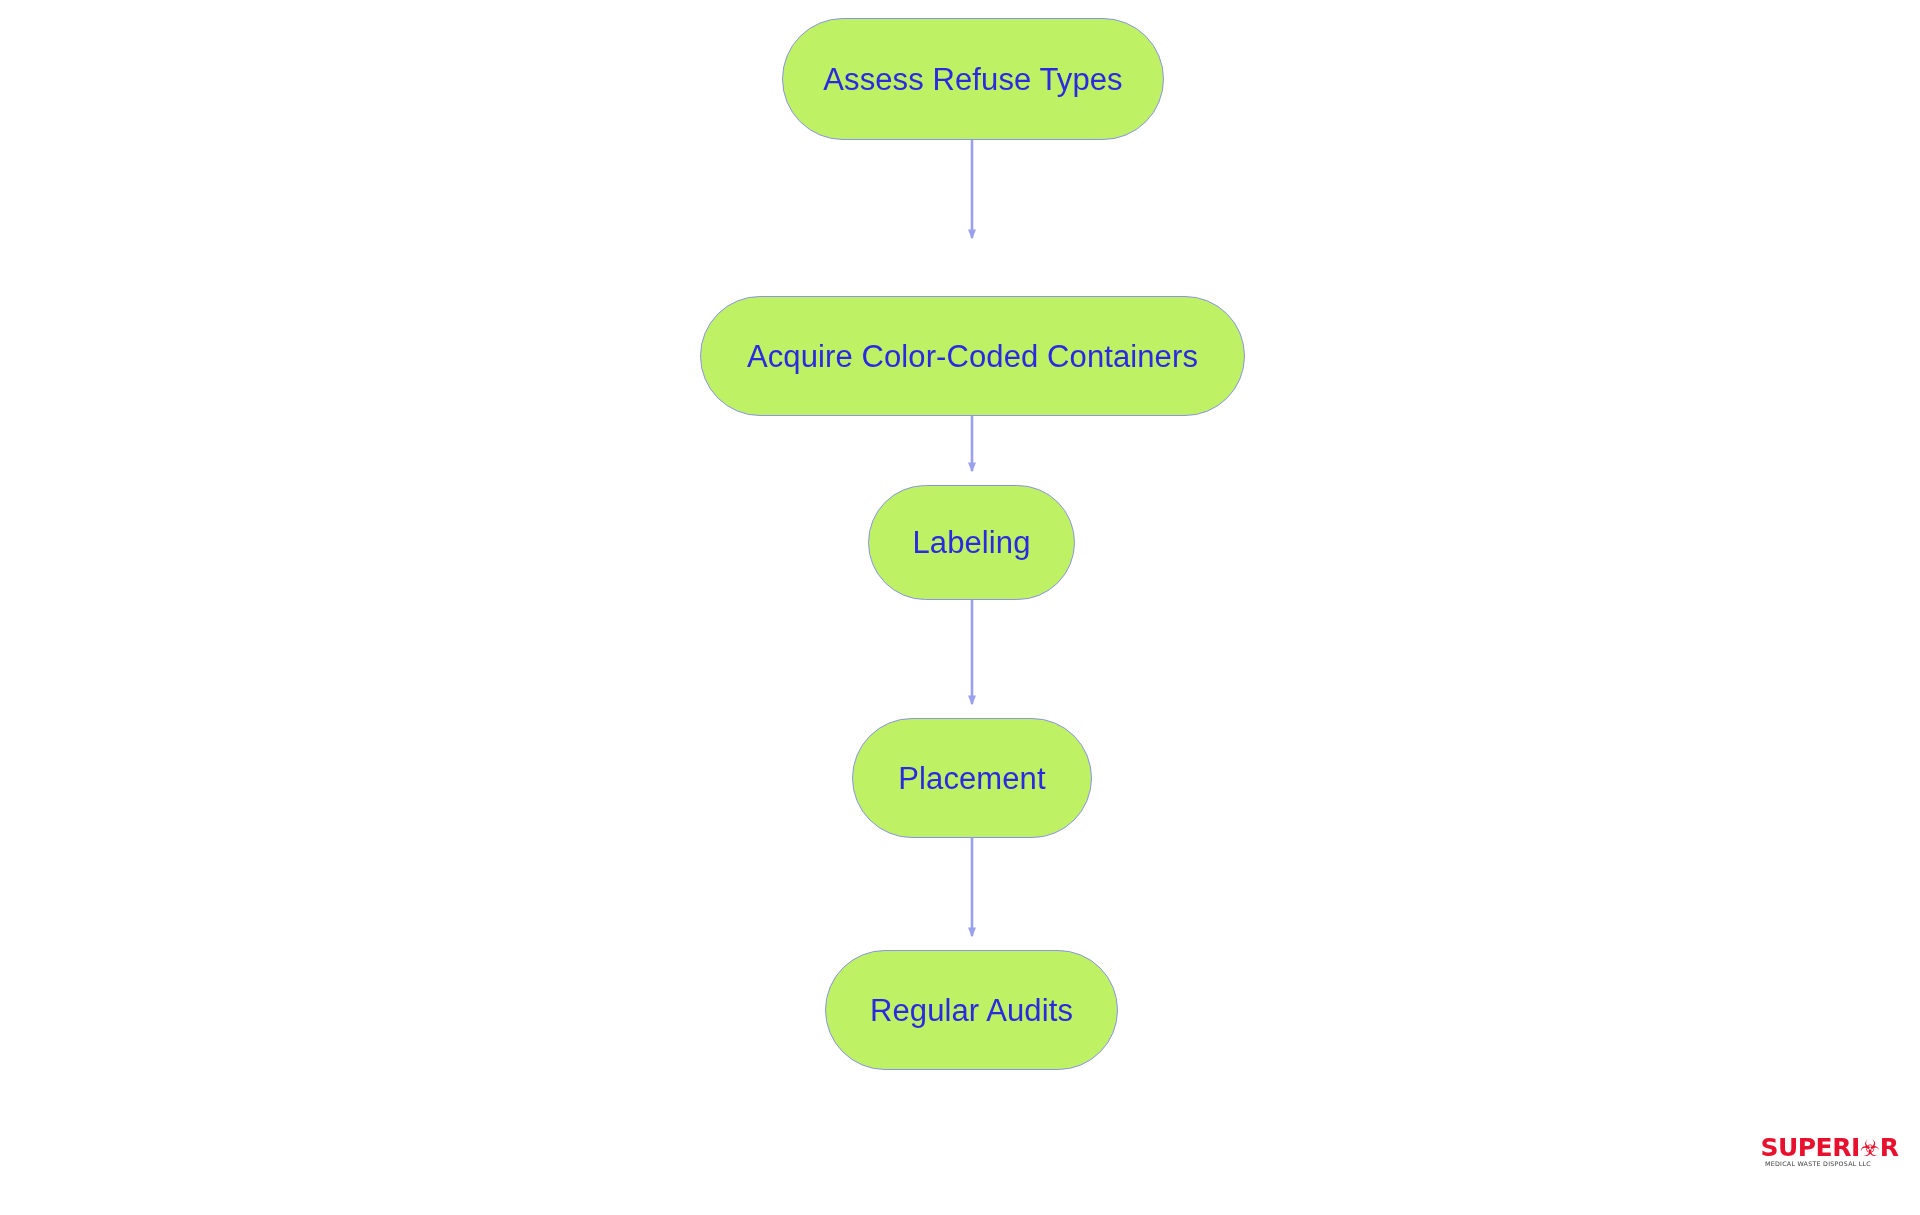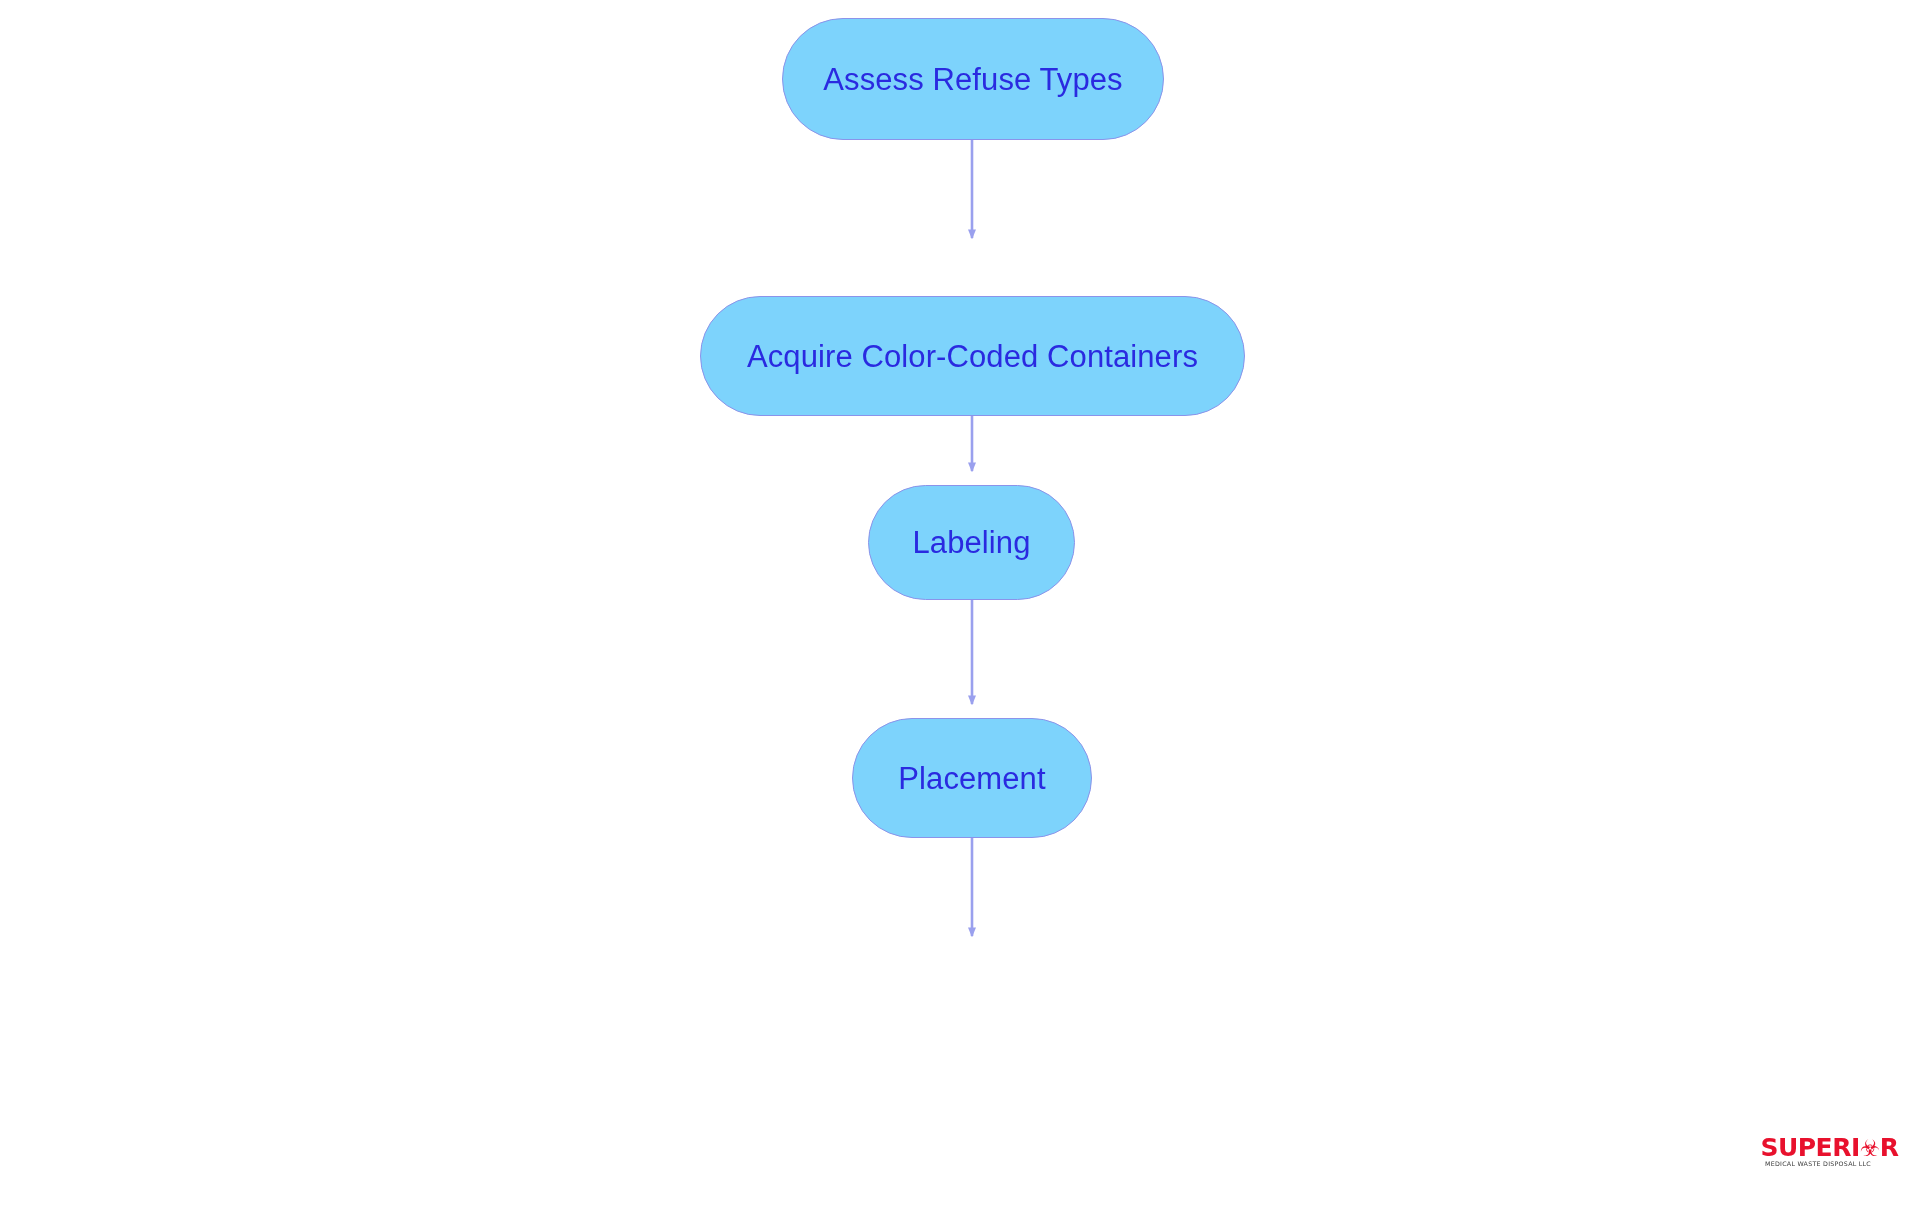--- a/index.html
+++ b/index.html
@@ -31,21 +31,21 @@
     height: 1215px;
     pointer-events: none;
   }
 
   .flow-node {
     position: absolute;
     box-sizing: border-box;
     display: flex;
     align-items: center;
     justify-content: center;
-    background: #7dd3fc;
+    background: #bef264;
     border: 1.6px solid #8b93ea;
     border-radius: 999px;
     color: #2a2ae0;
     font-size: 31px;
     font-weight: 400;
     letter-spacing: 0.1px;
     white-space: nowrap;
     line-height: 1;
     text-align: left;
     user-select: none;
@@ -129,20 +129,23 @@
   </div>
 
   <div class="flow-node" id="node-placement" style="left:852px; top:718px; width:240px; height:120px;">
     <span class="node-label">Placement</span>
   </div>
 
   <div class="flow-node" id="node-labeling" style="left:868px; top:485px; width:207px; height:115px;">
     <span class="node-label">Labeling</span>
   </div>
 
+  <div class="flow-node" id="node-regular-audits" style="left:825px; top:950px; width:293px; height:120px;">
+    <span class="node-label">Regular Audits</span>
+  </div>
 
   <div id="watermark">
     <div class="wm-wordmark">
       <span>SUPERI</span>
       <span class="wm-biohazard">☣</span>
       <span>R</span>
     </div>
     <div class="wm-sub">MEDICAL WASTE DISPOSAL LLC</div>
   </div>
 

